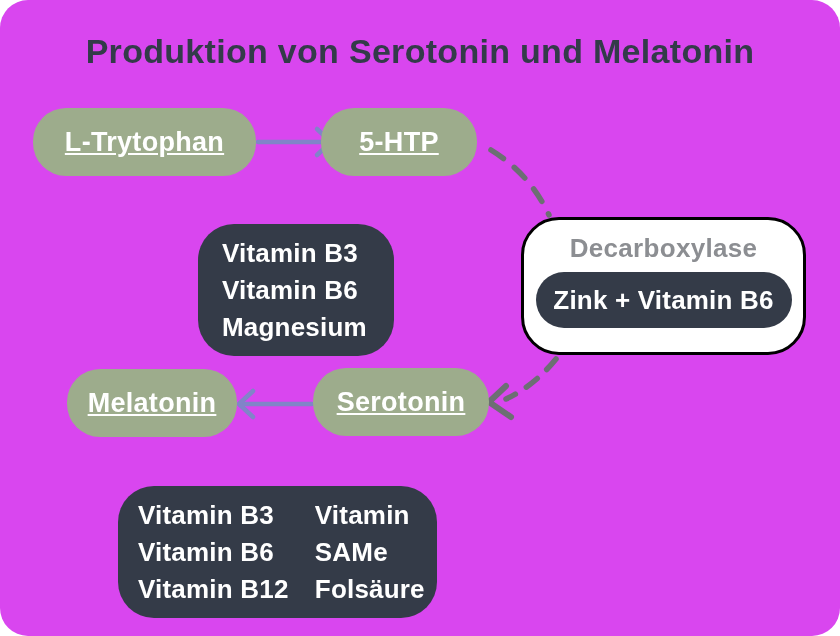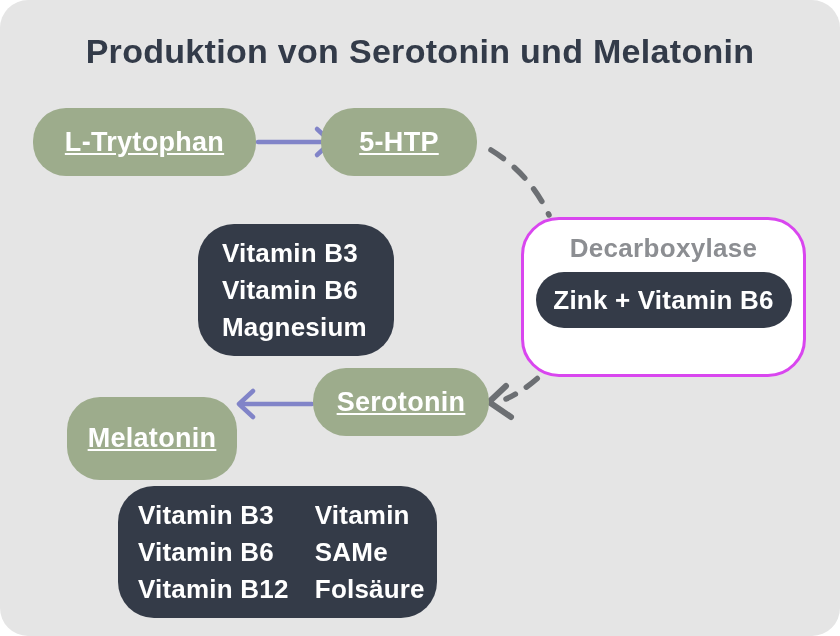--- a/index.html
+++ b/index.html
@@ -6,21 +6,21 @@
   html, body { background: #ffffff; }
   body {
     width: 840px; height: 636px;
     font-family: "Liberation Sans", sans-serif;
     position: relative;
     overflow: hidden;
   }
   .canvas {
     position: absolute; left: 0; top: 0;
     width: 840px; height: 636px;
-    background: #e5e5e5;
+    background: #d946ef;
     border-radius: 28px;
   }
   .title {
     position: absolute; left: 0; top: 32px;
     width: 100%;
     text-align: center;
     font-size: 34px;
     font-weight: bold;
     letter-spacing: 0.3px;
     color: #333b49;
@@ -31,21 +31,21 @@
     border-radius: 33px;
     display: flex; align-items: center; justify-content: center;
     color: #ffffff;
     font-size: 27px;
     font-weight: bold;
     letter-spacing: 0.3px;
     text-decoration: underline;
   }
   .node-l-trytophan { left: 33px;  top: 108px; width: 223px; height: 68px; }
   .node-5htp        { left: 321px; top: 108px; width: 156px; height: 68px; }
-  .node-melatonin   { left: 67px;  top: 369px; width: 170px; height: 83px; margin-top: 28px; }
+  .node-melatonin   { left: 67px;  top: 369px; width: 170px; height: 68px; }
   .node-serotonin   { left: 313px; top: 368px; width: 176px; height: 68px; }
 
   .dark-box {
     position: absolute;
     background: #343b48;
     border-radius: 36px;
     color: #ffffff;
     font-size: 26px;
     font-weight: bold;
     line-height: 37px;
@@ -61,23 +61,23 @@
     padding: 11px 0 0 20px;
     display: grid;
     grid-template-columns: auto auto;
     column-gap: 14px;
     align-content: start;
   }
   .box-cofactors-melatonin .col { display: block; }
 
   .enzyme-box {
     position: absolute;
-    left: 521px; top: 217px; width: 285px; height: 160px;
+    left: 521px; top: 217px; width: 285px; height: 138px;
     background: #ffffff;
-    border: 3px solid #d946ef;
+    border: 3px solid #000000;
     border-radius: 38px;
     display: flex; flex-direction: column; align-items: center;
   }
   .enzyme-title {
     margin-top: 13px;
     font-size: 26px;
     font-weight: bold;
     letter-spacing: 0.3px;
     color: #8c8e92;
   }

